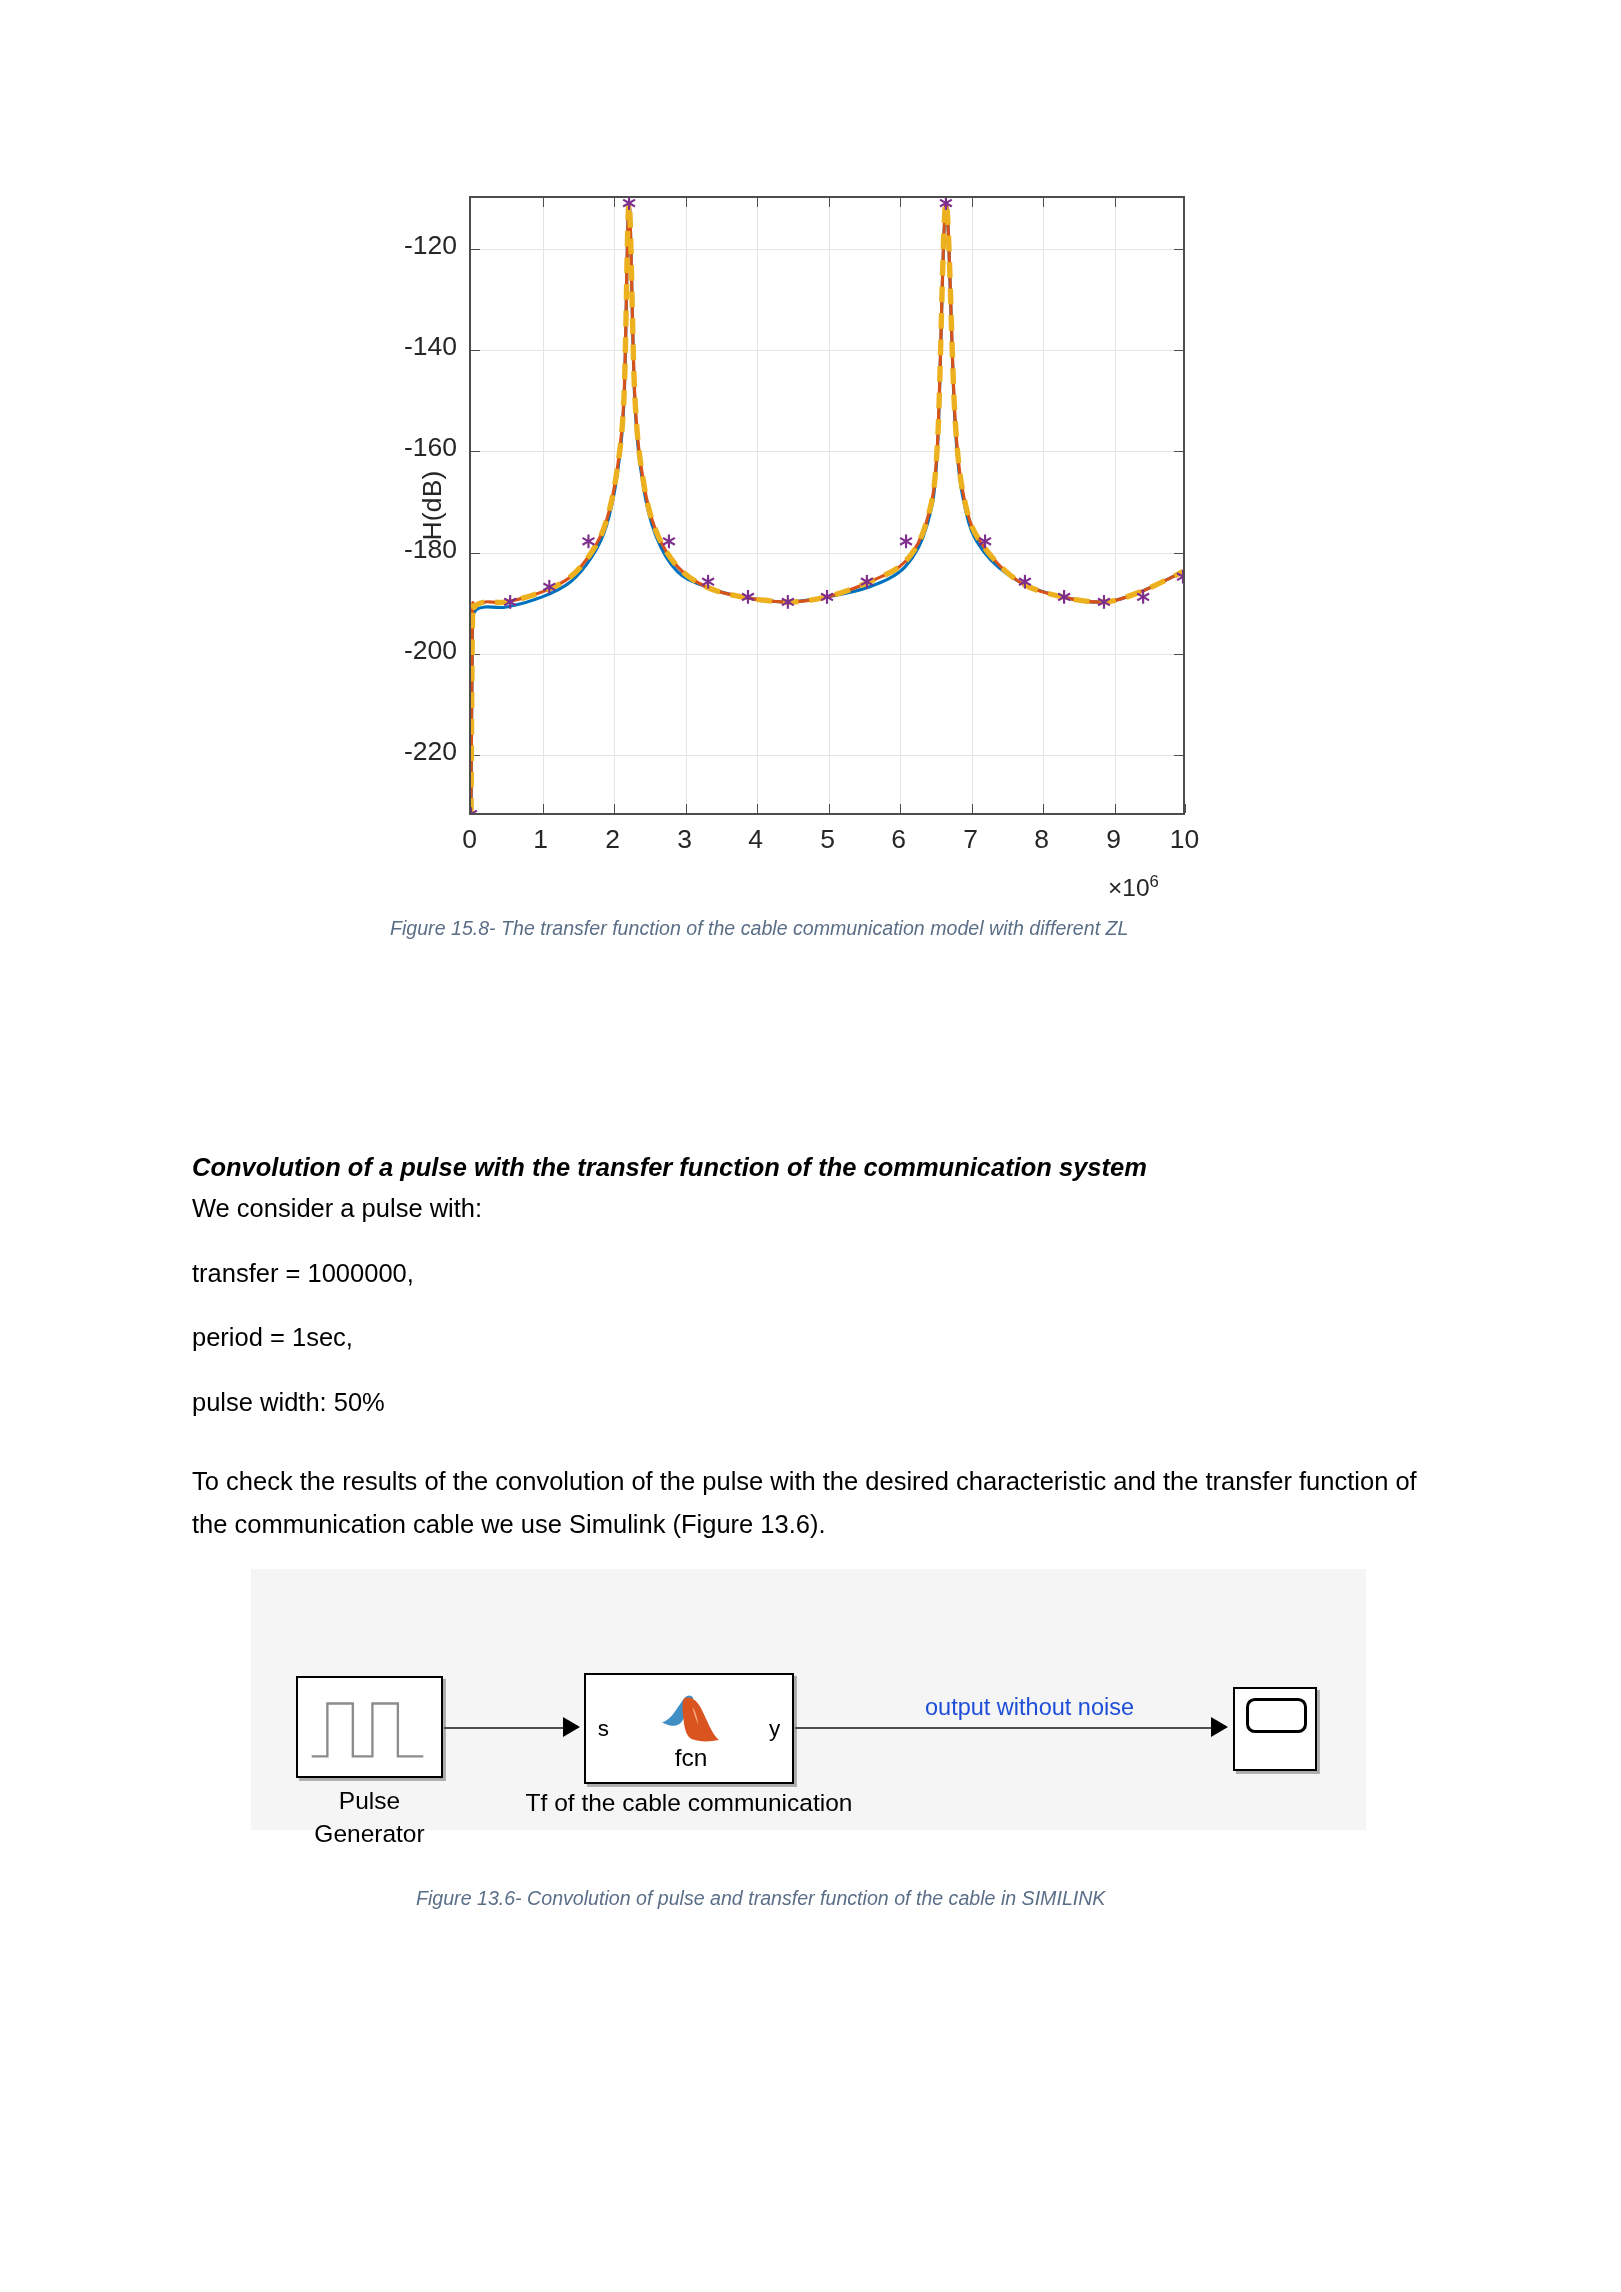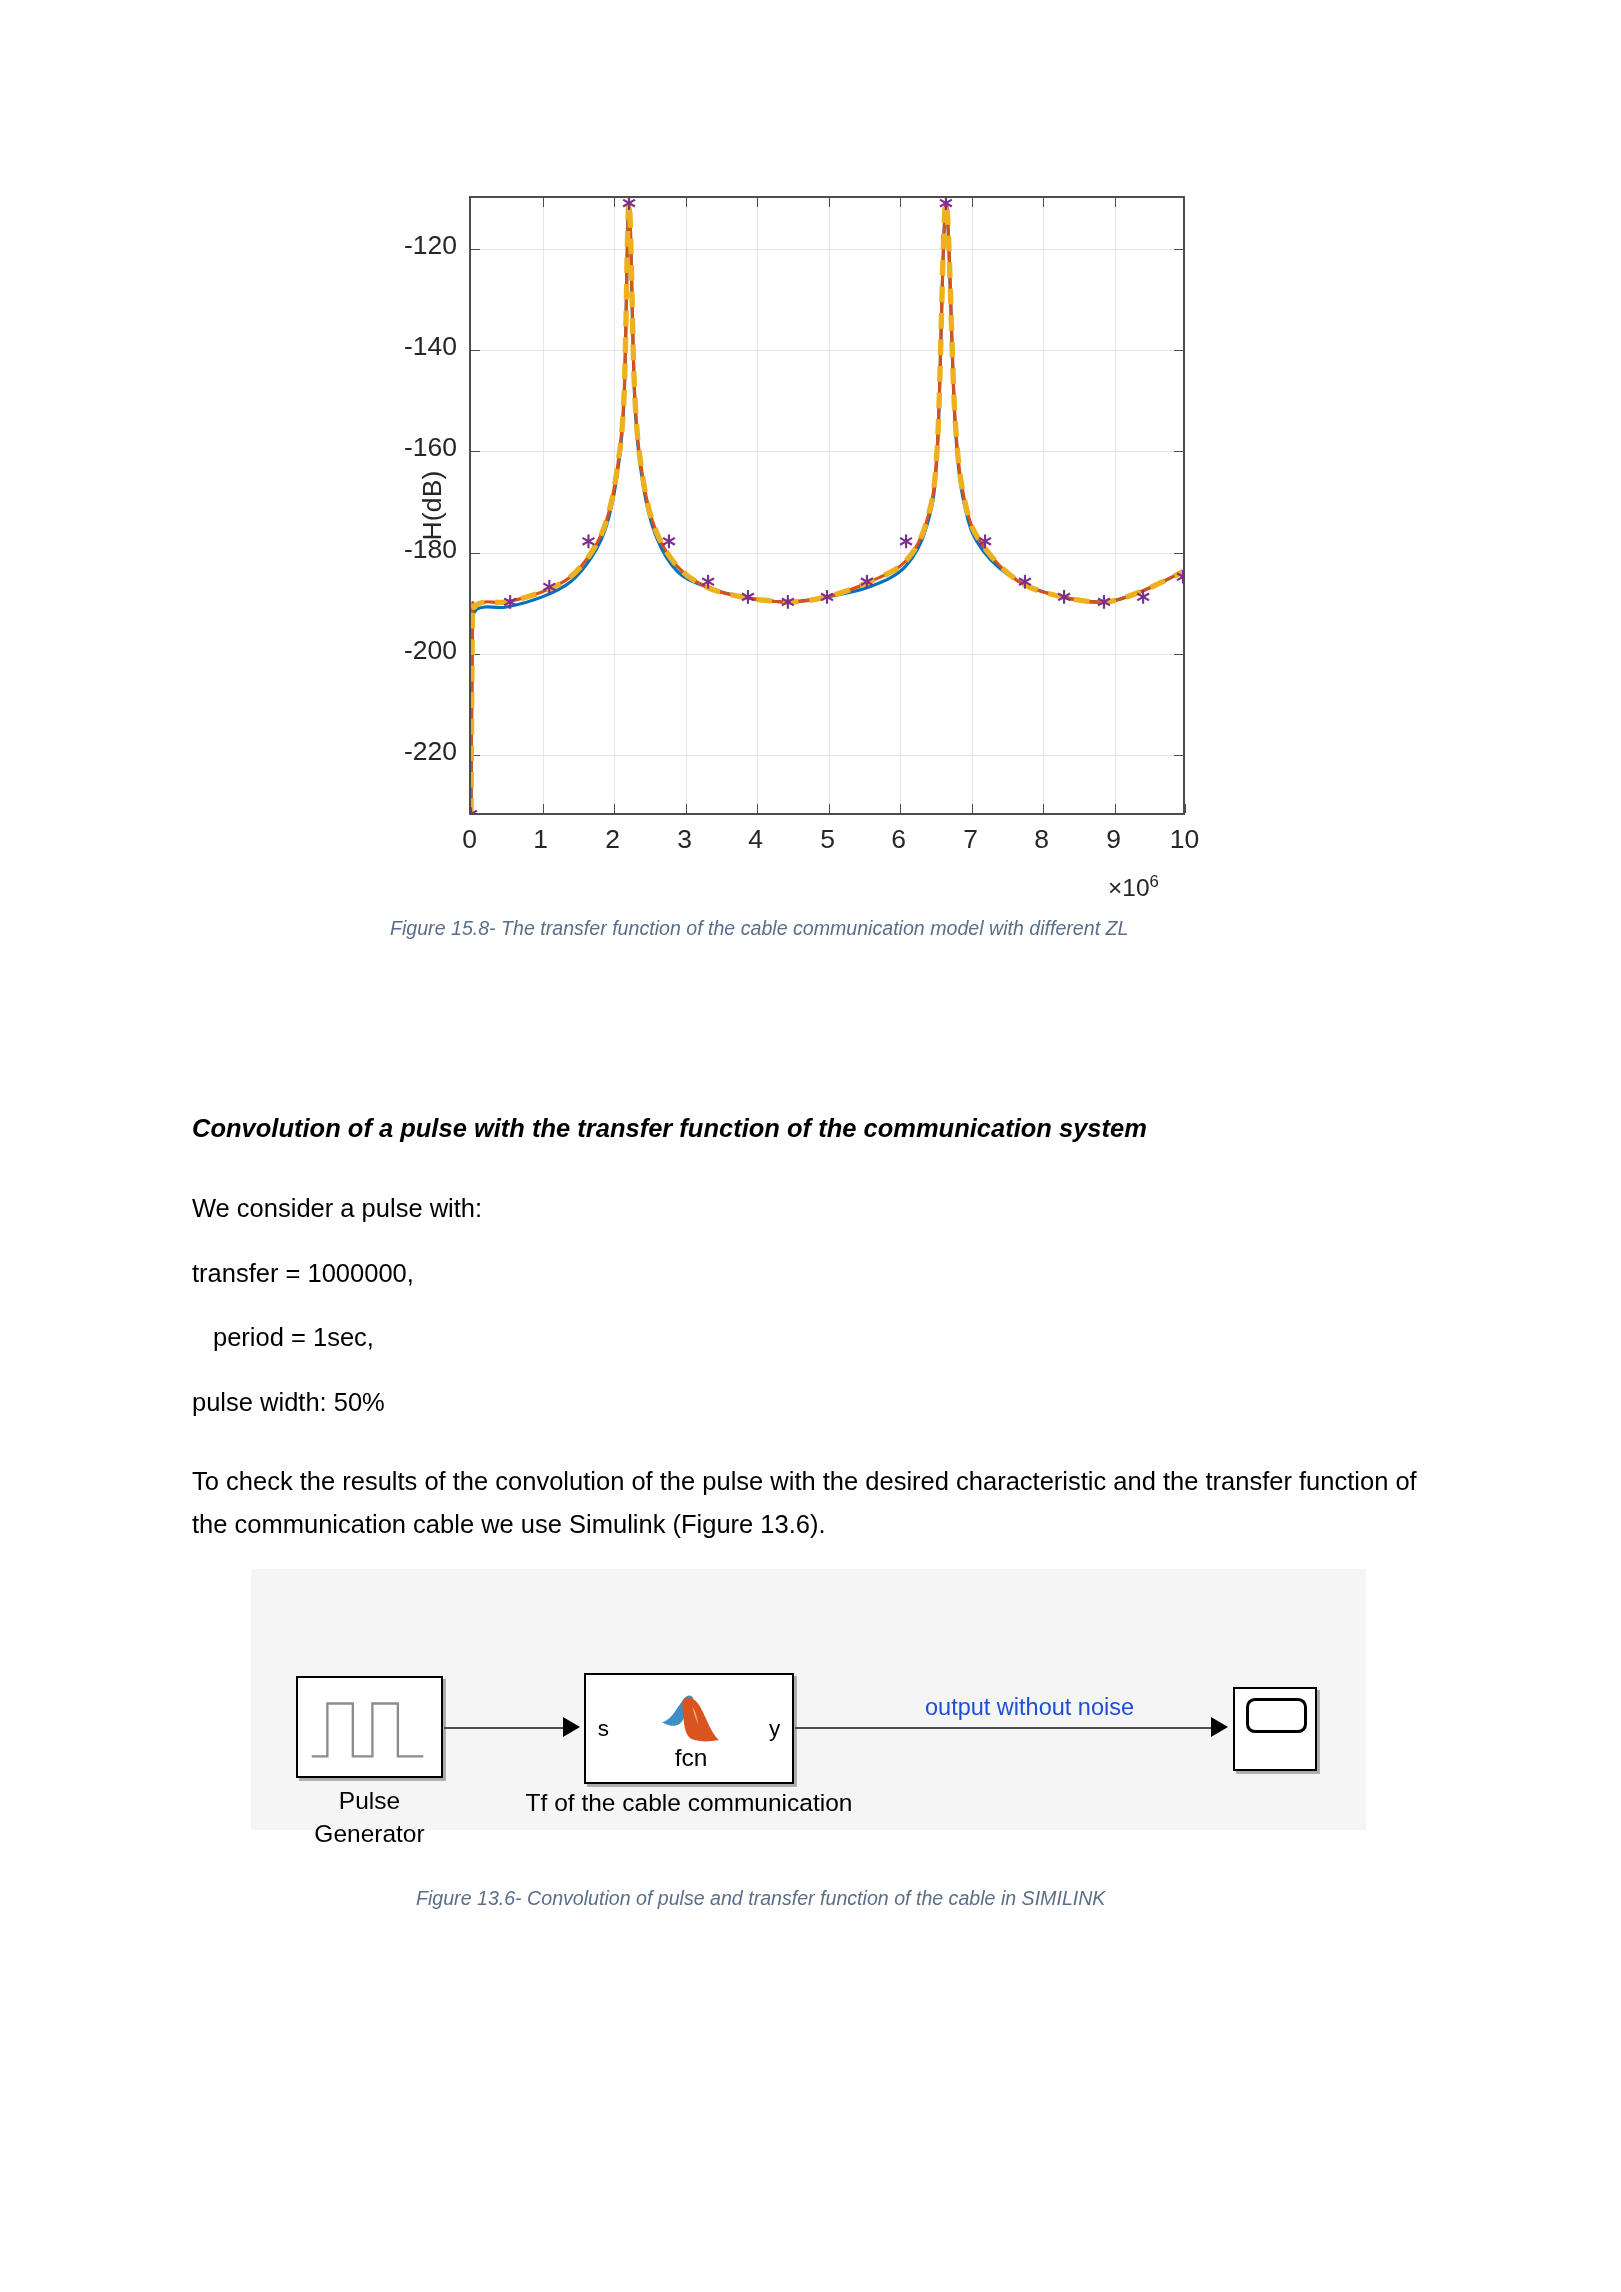--- a/index.html
+++ b/index.html
@@ -437,24 +437,24 @@
   <div class="xtl" style="left:607px">7</div>
   <div class="xtl" style="left:678px">8</div>
   <div class="xtl" style="left:750px">9</div>
   <div class="xtl" style="left:821px">10</div>
 
   <div class="mat-expo"><span>×10</span><sup>6</sup></div>
 </div>
 
 <div class="caption" style="left:390px; top:917px;">Figure 15.8- The transfer function of the cable communication model with different ZL</div>
 
-<div class="doc-h" style="top:1114px;text-align:right;">Convolution of a pulse with the transfer function of the communication system</div>
+<div class="doc-h" style="top:1153px;text-align:right;">Convolution of a pulse with the transfer function of the communication system</div>
 <div class="doc-p" style="top:1187px;">We consider a pulse with:</div>
 <div class="doc-p" style="top:1252px;">transfer = 1000000,</div>
-<div class="doc-p" style="top:1316px;margin-left:21px;">period = 1sec,</div>
+<div class="doc-p" style="top:1316px;">period = 1sec,</div>
 <div class="doc-p" style="top:1381px;">pulse width: 50%</div>
 <div class="doc-p" style="top:1460px;">To check the results of the convolution of the pulse with the desired characteristic and the transfer function of the communication cable we use Simulink (Figure 13.6).</div>
 
 <div id="fig136">
 
   <div class="sl-block" id="sl-pulse">
     <svg width="141" height="96" viewBox="0 0 144 98">
       <polyline points="14,80 30,80 30,26 56,26 56,80 76,80 76,26 102,26 102,80 128,80" fill="none" stroke="#8c8c8c" stroke-width="2.4"></polyline>
     </svg>
   </div>

